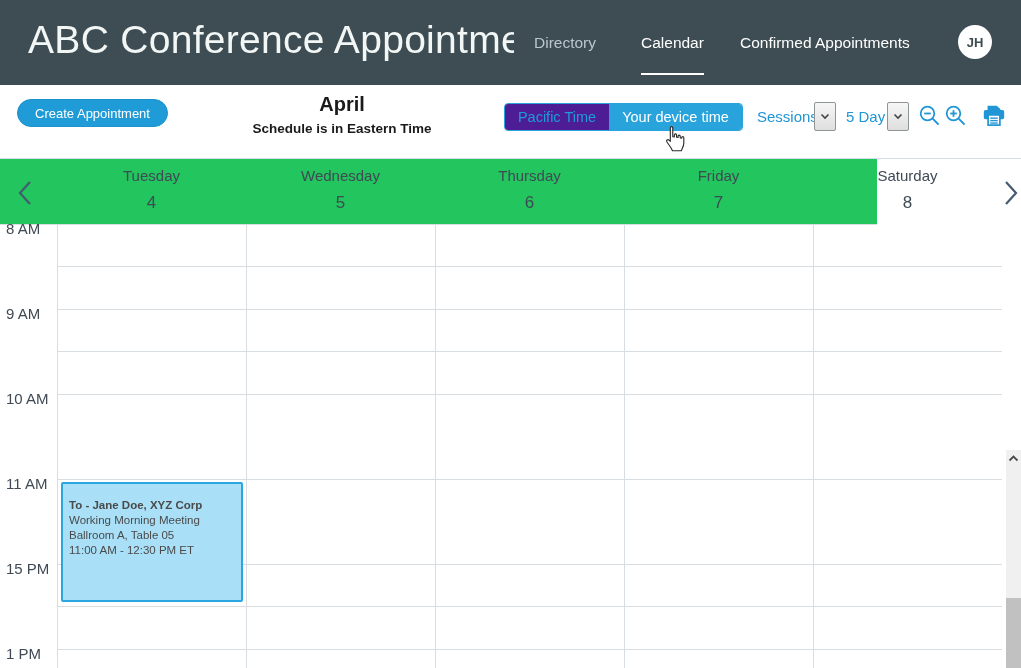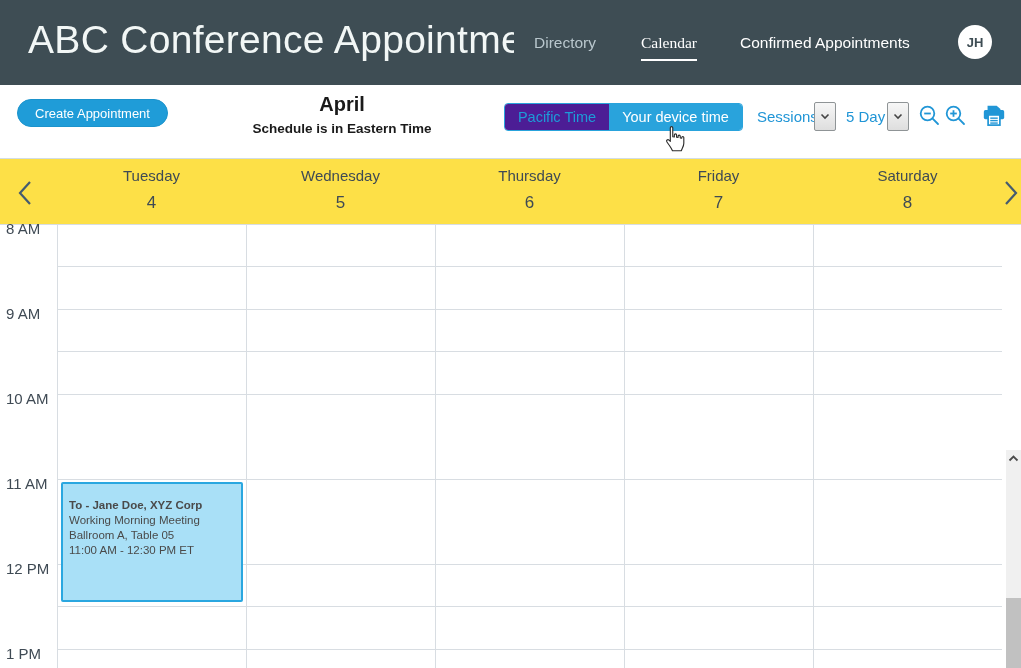--- a/index.html
+++ b/index.html
@@ -6,21 +6,21 @@
   html,body { width:1021px; height:668px; overflow:hidden; background:#fff;
               font-family:"Liberation Sans", sans-serif; }
 
   
   .navbar { position:absolute; left:0; top:0; width:1021px; height:85px; background:#3e4d54; }
   .app-title { position:absolute; left:28px; top:18px; width:486px; height:52px;
                font-size:39px; font-weight:300; color:#f2f7f6; white-space:nowrap;
                overflow:hidden; letter-spacing:.3px; }
   .nav-link { position:absolute; top:34px; font-size:15.5px; color:#fff; cursor:pointer; }
   .nav-link.dim { color:#b9c7cd; }
-  .nav-link.active { border-bottom:2px solid #fff; padding-bottom:7px;font-family:Liberation Serif, serif; }
+  .nav-link.active { border-bottom:2px solid #fff; padding-bottom:21px; }
   .avatar { position:absolute; left:958px; top:25px; width:34px; height:34px; border-radius:50%;
             background:#fff; color:#3e4d54; font-size:13px; font-weight:bold;
             display:flex; align-items:center; justify-content:center; }
 
   
   .toolbar { position:absolute; left:0; top:85px; width:1021px; height:74px; background:#fff;
              border-bottom:1px solid #d2dde5; }
   .create-btn { position:absolute; left:17px; top:14px; width:151px; height:28px;
                 background:#1f9cd8; border:1px solid #1b93cc; border-radius:14px; color:#fff;
                 font-size:13px; font-family:inherit; cursor:pointer; }
@@ -33,21 +33,21 @@
             cursor:pointer; padding:0 12px; }
   .tz-seg.off { background:#4c1d95; color:#1d9cd8; width:104px; }
   .tz-seg.on  { background:#29a3dc; color:#fff; width:133px; }
   .dd-label { position:absolute; top:23px; font-size:15px; color:#2095d6; cursor:pointer; }
   .dd-box { position:absolute; top:17px; width:22px; height:29px; border:1px solid #8f9496;
             border-radius:2px; background:linear-gradient(#f7f7f7,#dedede);
             display:flex; align-items:center; justify-content:center; cursor:pointer; }
   .icon-btn { position:absolute; cursor:pointer; }
 
   
-  .week-header { position:absolute; left:0; top:159px; width:1021px; height:66px; background:#fde047;
+  .week-header { position:absolute; left:0; top:159px; width:877px; height:66px; background:#22c55e;
                  border-bottom:1px solid #d8dde2; }
   .day-cols { position:absolute; left:57px; top:0; width:945px; height:66px; display:flex; }
   .day-col { width:189px; text-align:center; color:#3f4a54; cursor:default; }
   .day-name { font-size:15px; margin-top:8px; }
   .day-num  { font-size:17px; margin-top:9px; }
   .chev { position:absolute; cursor:pointer; }
 
   
   .grid { position:absolute; left:0; top:225px; width:1021px; height:443px; background:#fff; }
   .grid-cols { position:absolute; left:57px; top:0; width:945px; height:443px;
@@ -168,21 +168,21 @@
       <div class="day-num">8</div>
     </div>
   </div>
 </div>
 
 <div class="grid">
   <div class="time-label" style="top:-4px;">8 AM</div>
   <div class="time-label" style="top:81px;">9 AM</div>
   <div class="time-label" style="top:166px;">10 AM</div>
   <div class="time-label" style="top:251px;">11 AM</div>
-  <div class="time-label" style="top:336px;">12 PM</div>
+  <div class="time-label" style="top:336px;">15 PM</div>
   <div class="time-label" style="top:421px;">1 PM</div>
 
   <div class="grid-cols">
     <div class="appt">
       <div class="b">To - Jane Doe, XYZ Corp</div>
       <div>Working Morning Meeting</div>
       <div>Ballroom A, Table 05</div>
       <div>11:00 AM - 12:30 PM ET</div>
     </div>
   </div>

